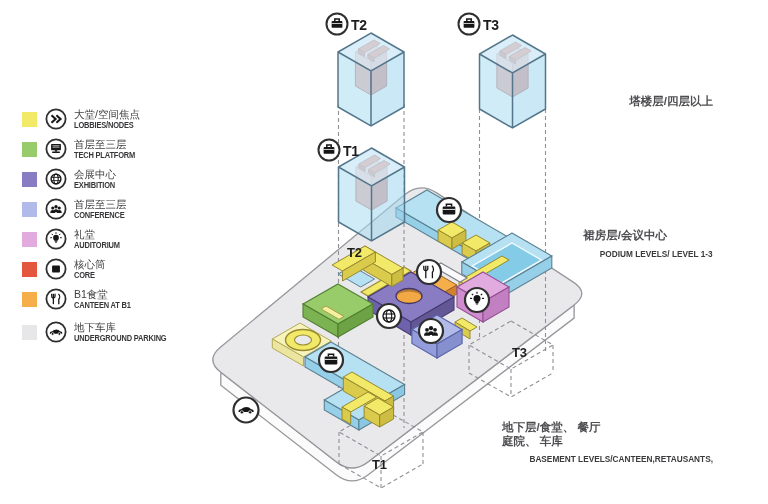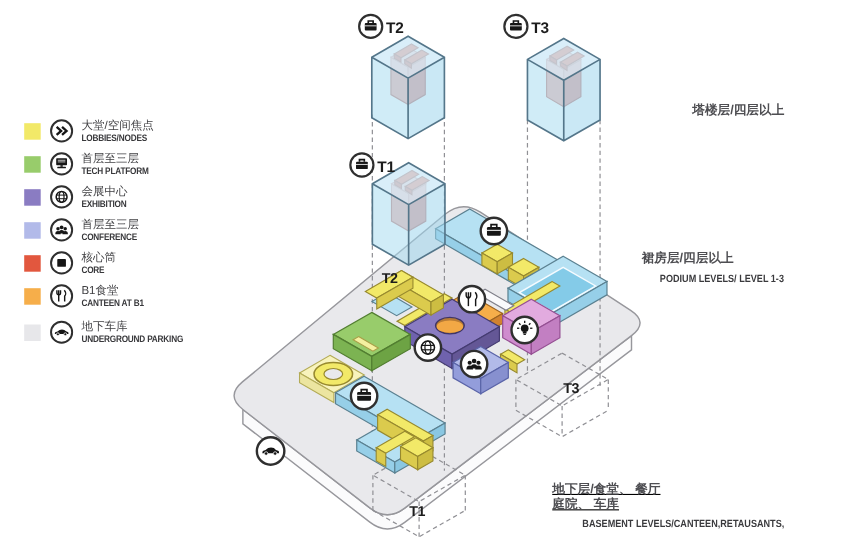--- a/index.html
+++ b/index.html
@@ -14,21 +14,21 @@
   .l-zh{font-size:10.5px;line-height:11px;color:#3f3f42;white-space:nowrap;}
   .l-en{font-size:8.5px;line-height:10px;font-weight:bold;color:#38383b;white-space:nowrap;
         display:inline-block;transform:scaleX(.88);transform-origin:left center;letter-spacing:-.2px;}
   
   .lvl{position:absolute;right:55px;text-align:left;}
   .lvl-zh{font-size:11.5px;line-height:13.5px;font-weight:bold;color:#4e4e52;white-space:nowrap;}
   .lvl-en{font-size:9.5px;line-height:11px;font-weight:bold;color:#3a3a3d;white-space:nowrap;
           display:inline-block;transform:scaleX(.87);transform-origin:right center;}
   #lvl-tower{top:95px;}
   #lvl-podium{top:229px;}
-  #lvl-basement{top:439px;text-decoration:underline;}
+  #lvl-basement{top:421px;}
   
   #diagram{position:absolute;left:0;top:0;}
   .dash{stroke:#909095;stroke-width:1.1;stroke-dasharray:4 3;fill:none;}
   .tlabel{font-weight:bold;font-size:13px;fill:#1c1c1c;letter-spacing:-.3px;}
   .tlabel-big{font-weight:bold;font-size:14px;fill:#1c1c1c;letter-spacing:-.3px;}
   .icir{fill:#ffffff;stroke:#2f2f2f;}
   polygon,path,ellipse,circle{vector-effect:non-scaling-stroke;}
 </style>
 </head>
 <body>
@@ -149,20 +149,31 @@
     <svg class="l-icon" viewBox="-11 -11 22 22">
           <circle r="9.6" class="icir" stroke-width="1.8"></circle>
           <use href="#ic-people" transform="scale(0.82)"></use>
         </svg>
     <div class="l-txt">
           <span class="l-zh">首层至三层</span>
           <span class="l-en">CONFERENCE</span>
         </div>
   </div>
   <div class="legend-item">
+    <div class="swatch" style="background-color: rgb(226, 171, 223);"></div>
+    <svg class="l-icon" viewBox="-11 -11 22 22">
+          <circle r="9.6" class="icir" stroke-width="1.8"></circle>
+          <use href="#ic-lightbulb" transform="scale(0.82)"></use>
+        </svg>
+    <div class="l-txt">
+          <span class="l-zh">礼堂</span>
+          <span class="l-en">AUDITORIUM</span>
+        </div>
+  </div>
+  <div class="legend-item">
     <div class="swatch" style="background-color: rgb(226, 87, 62);"></div>
     <svg class="l-icon" viewBox="-11 -11 22 22">
           <circle r="9.6" class="icir" stroke-width="1.8"></circle>
           <use href="#ic-square" transform="scale(0.82)"></use>
         </svg>
     <div class="l-txt">
           <span class="l-zh">核心筒</span>
           <span class="l-en">CORE</span>
         </div>
   </div>
@@ -187,21 +198,21 @@
           <span class="l-zh">地下车库</span>
           <span class="l-en">UNDERGROUND PARKING</span>
         </div>
   </div>
 </div>
 
 <div class="lvl" id="lvl-tower">
   <div class="lvl-zh">塔楼层/四层以上</div>
 </div>
 <div class="lvl" id="lvl-podium">
-  <div class="lvl-zh">裙房层/四层以上</div>
+  <div class="lvl-zh">裙房层/会议中心</div>
   <div><span class="lvl-en">PODIUM LEVELS/ LEVEL 1-3</span></div>
 </div>
 <div class="lvl" id="lvl-basement">
   <div class="lvl-zh">地下层/食堂、 餐厅</div>
   <div class="lvl-zh">庭院、 车库</div>
   <div><span class="lvl-en">BASEMENT LEVELS/CANTEEN,RETAUSANTS,</span></div>
 </div>
 
 <svg id="diagram" width="768" height="504" viewBox="0 0 768 504">
 

